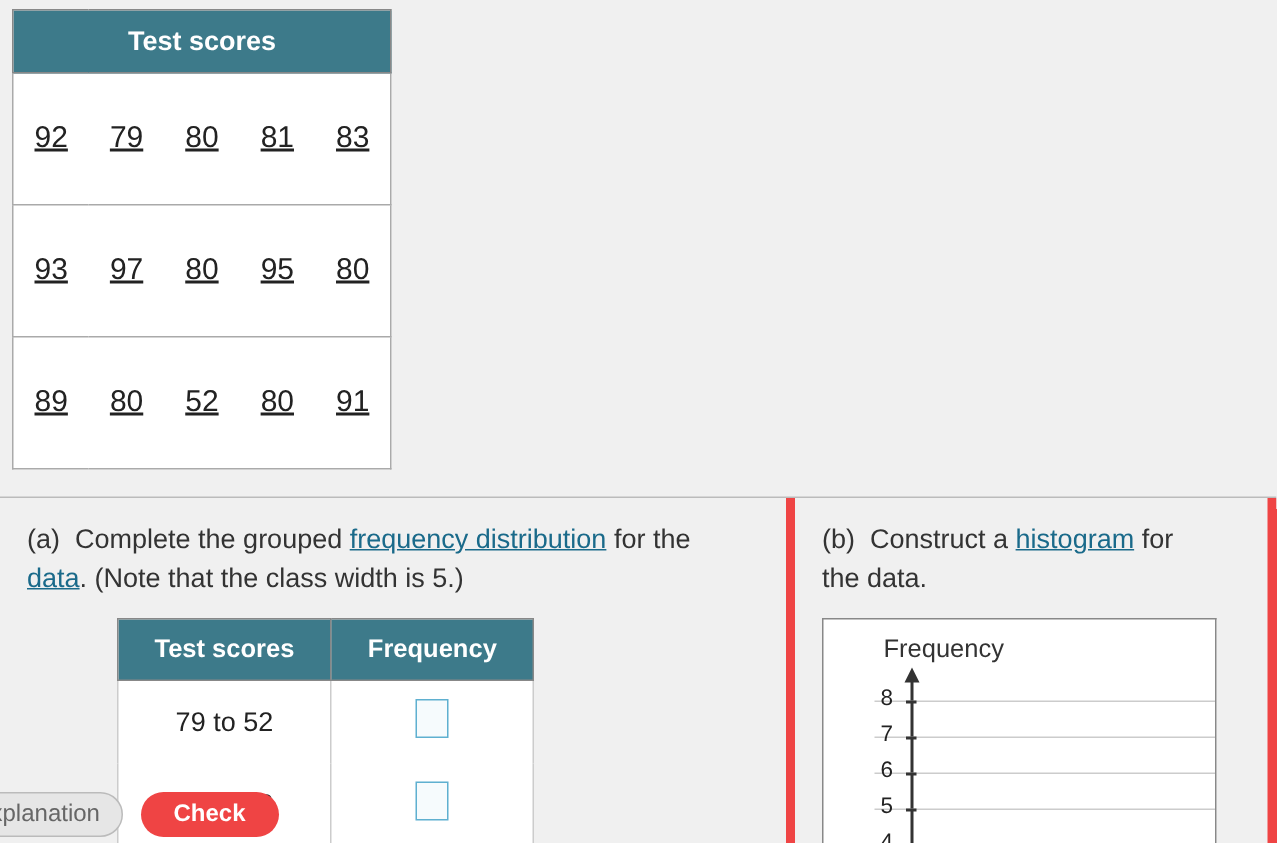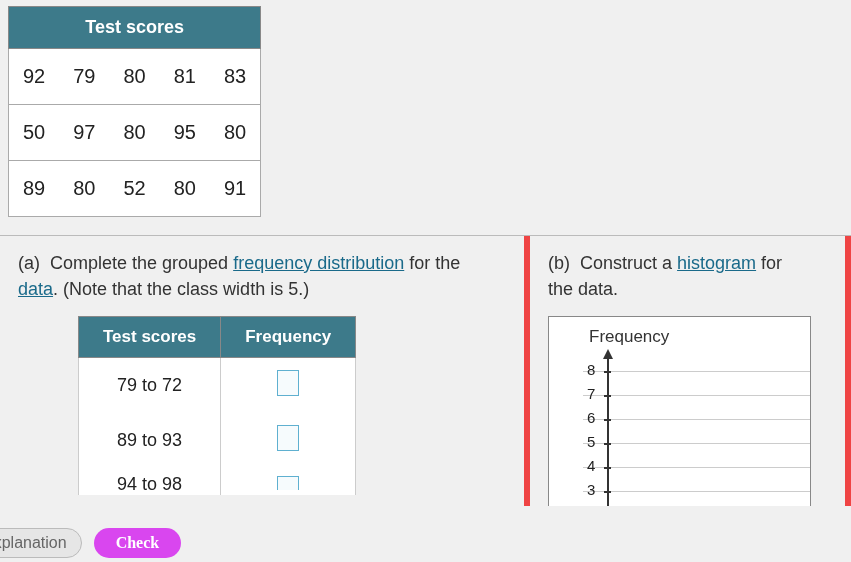--- a/index.html
+++ b/index.html
@@ -21,24 +21,25 @@
     background: #3d7a8a;
     color: #fff;
     font-weight: bold;
     padding: 10px 14px;
     border: 1px solid #888;
     text-align: center;
     font-size: 18px;
   }
   .data-table td {
     border: 1px solid #aaa;
-    padding: 16px 14px;
+    padding: 32px 14px;
     text-align: left;
     font-size: 20px;
     color: #222;
+    text-decoration: underline;
   }
   .data-table tr td { border-left: none; border-right: none; }
   .data-table tr td:first-child { border-left: 1px solid #aaa; }
   .data-table tr td:last-child { border-right: 1px solid #aaa; }
   .data-table tbody tr { border-bottom: 1px solid #aaa; }
 
   .questions {
     display: flex;
     margin-top: 18px;
     border-top: 1px solid #bbb;
@@ -136,29 +137,28 @@
     border: 1px solid #bbb;
     border-radius: 16px;
     padding: 5px 14px;
     cursor: pointer;
     position: relative;
     left: -34px;
   }
   .check-btn {
     font-size: 16px;
     color: #fff;
-    background: #d946ef;
+    background: #ef4444;
     border: none;
     border-radius: 16px;
     padding: 6px 22px;
     cursor: pointer;
     font-weight: bold;
     position: relative;
     left: -34px;
-    font-family: Liberation Serif, serif;
   }
   .cutrow td { padding-top:6px; padding-bottom:0; }
 </style>
 </head>
 <body>
 
 <table class="data-table">
   <thead>
     <tr>
         <th colspan="5">Test scores</th>
@@ -166,21 +166,21 @@
   </thead>
   <tbody>
     <tr>
       <td>92</td>
       <td>79</td>
       <td>80</td>
       <td>81</td>
       <td>83</td>
     </tr>
     <tr>
-      <td>50</td>
+      <td>93</td>
       <td>97</td>
       <td>80</td>
       <td>95</td>
       <td>80</td>
     </tr>
     <tr>
       <td>89</td>
       <td>80</td>
       <td>52</td>
       <td>80</td>
@@ -199,21 +199,21 @@
 
     <table class="freq-table">
       <thead>
         <tr>
           <th>Test scores</th>
           <th>Frequency</th>
         </tr>
       </thead>
       <tbody>
         <tr>
-          <td>79 to 72</td>
+          <td>79 to 52</td>
           <td><span class="freq-input"></span></td>
         </tr>
         <tr>
           <td>89 to 93</td>
           <td><span class="freq-input"></span></td>
         </tr>
         <tr class="cutrow">
           <td>94 to 98</td>
           <td><span class="freq-input" style="height:14px;border-bottom:none"></span></td>
         </tr>

